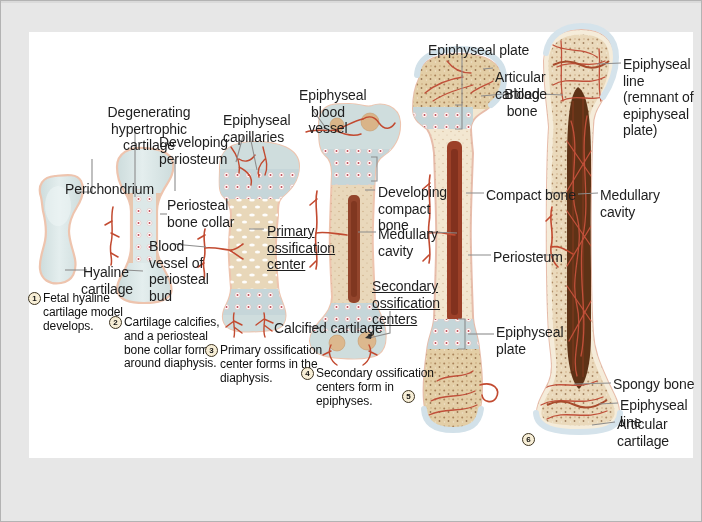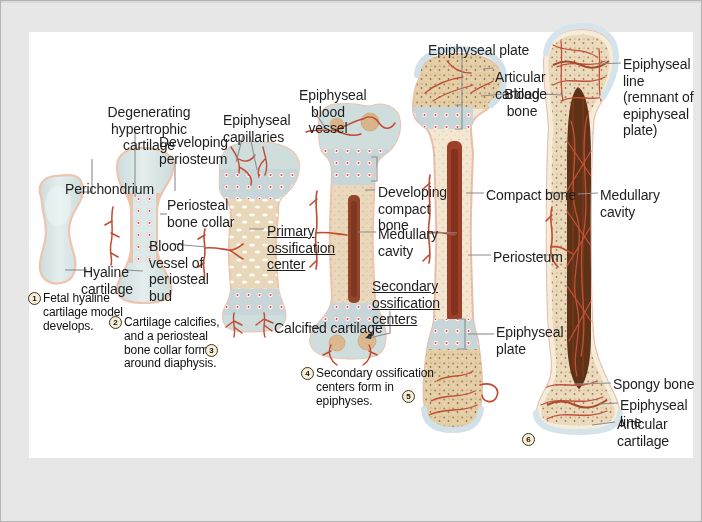--- a/index.html
+++ b/index.html
@@ -286,20 +286,23 @@
 cartilage model
 develops.</div>
 
   <div class="badge" style="left:108px;top:315px;">2</div>
   <div class="step" style="left:123px;top:315px;">Cartilage calcifies,
 and a periosteal
 bone collar forms
 around diaphysis.</div>
 
   <div class="badge" style="left:204px;top:343px;">3</div>
+  <div class="step" style="left:219px;top:343px;">Primary ossification
+center forms in the
+diaphysis.</div>
 
   <div class="badge" style="left:300px;top:366px;">4</div>
   <div class="step" style="left:315px;top:366px;">Secondary ossification
 centers form in
 epiphyses.</div>
 
   <div class="badge" style="left:401px;top:389px;">5</div>
 
   <div class="badge" style="left:521px;top:432px;">6</div>
 </div>

